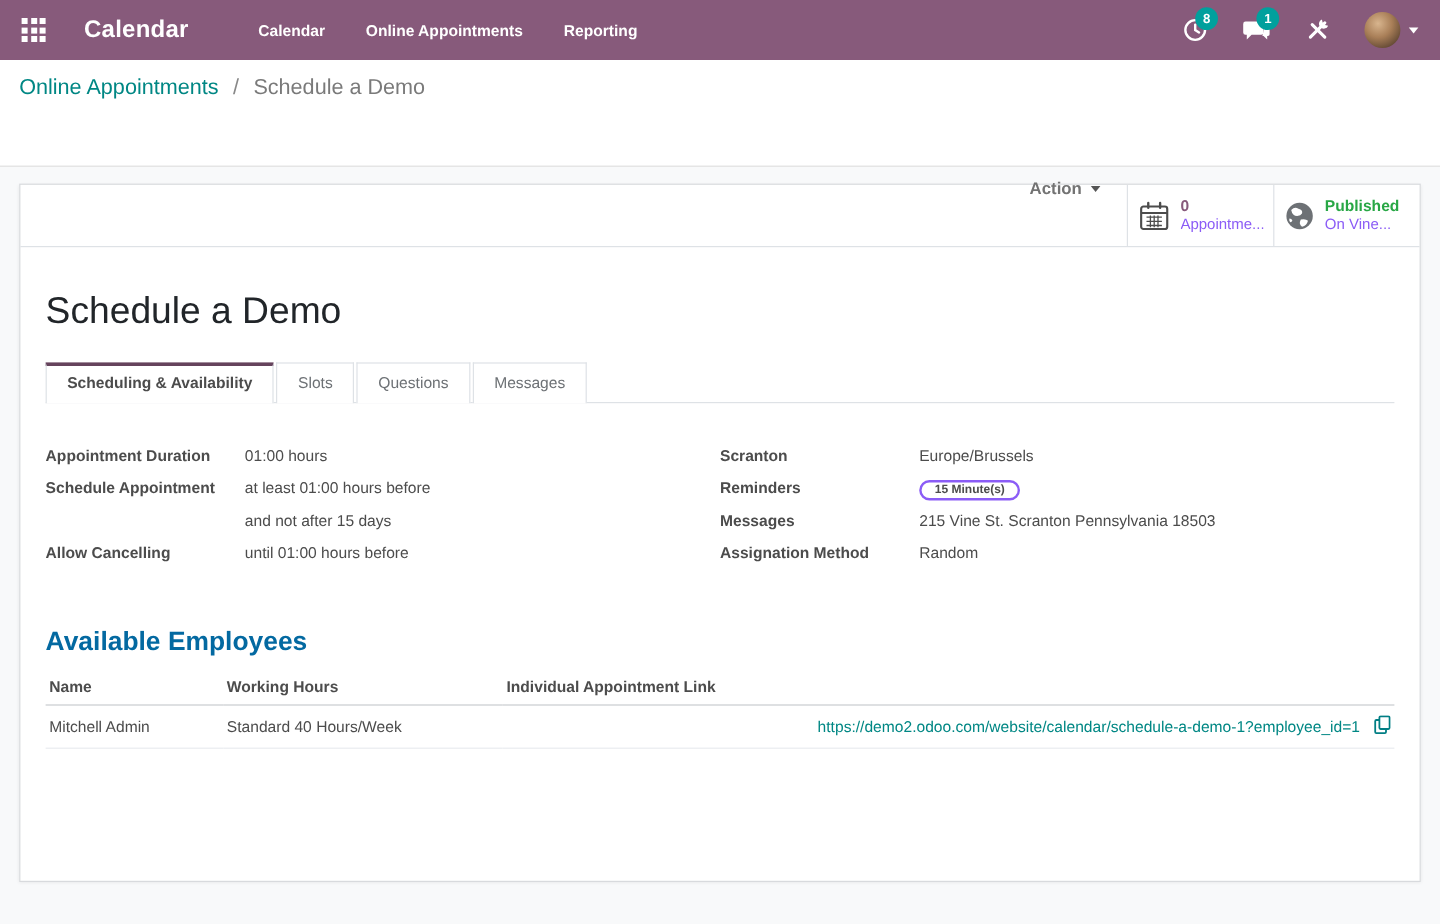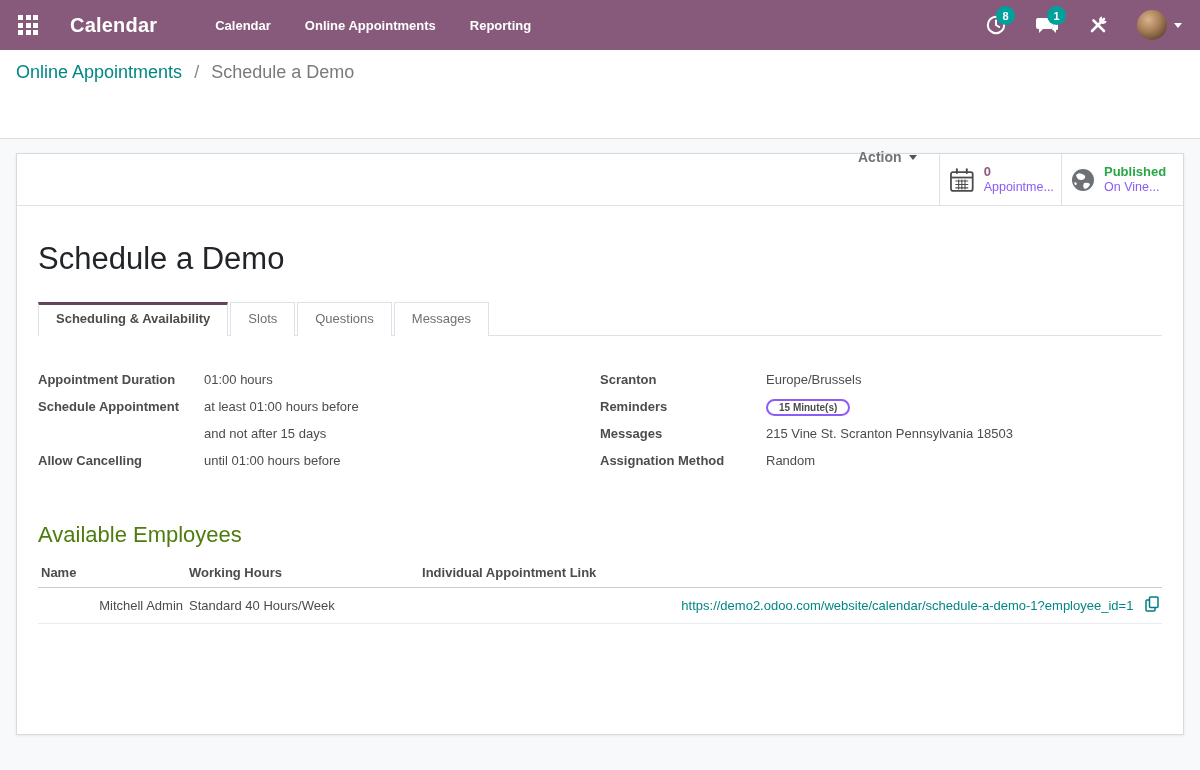--- a/index.html
+++ b/index.html
@@ -57,25 +57,25 @@
   .tab.active { color:#4c4c4c; font-weight:700; border-top:3px solid #65435c; padding-top:6px; background:#fff; }
 
   .field-grid { display:flex; margin-top:36px; }
   .fcol { width:50%; }
   .frow { display:flex; margin-bottom:9px; min-height:18px; align-items:baseline; }
   .flabel { width:166px; flex:0 0 166px; font-size:13px; font-weight:700; color:#4c4c4c; }
   .fvalue { font-size:13px; color:#4c4c4c; }
   .pill { display:inline-block; border:2px solid #8b5cf6; border-radius:14px; padding:1px 11px;
           font-size:10px; font-weight:700; color:#4c4c4c; cursor:pointer; }
 
-  .emp-heading { font-size:22px; font-weight:400; color:#4d7c0f; margin-top:42px; }
+  .emp-heading { font-size:22px; font-weight:700; color:#0369a1; margin-top:42px; }
   table.emp { width:100%; border-collapse:collapse; margin-top:10px; }
   table.emp th { text-align:left; font-size:13px; font-weight:700; color:#4c4c4c; padding:7px 3px; border-bottom:1px solid #c9ccd0; }
   table.emp td { font-size:13px; color:#4c4c4c; padding:8px 3px; border-bottom:1px solid #e9ecef; }
-  th.col-name, td.col-name { width:148px;text-align:right; }
+  th.col-name, td.col-name { width:148px; }
   th.col-link, td.col-link { text-align:right; }
   td.col-link a { color:#008784; text-decoration:none; cursor:pointer; }
   .copy-icon { display:inline-block; vertical-align:-2px; margin-left:8px; cursor:pointer; }
 </style>
 </head>
 <body>
 
 <div class="navbar">
   <div class="apps-btn">
     <span class="grid-icon">

